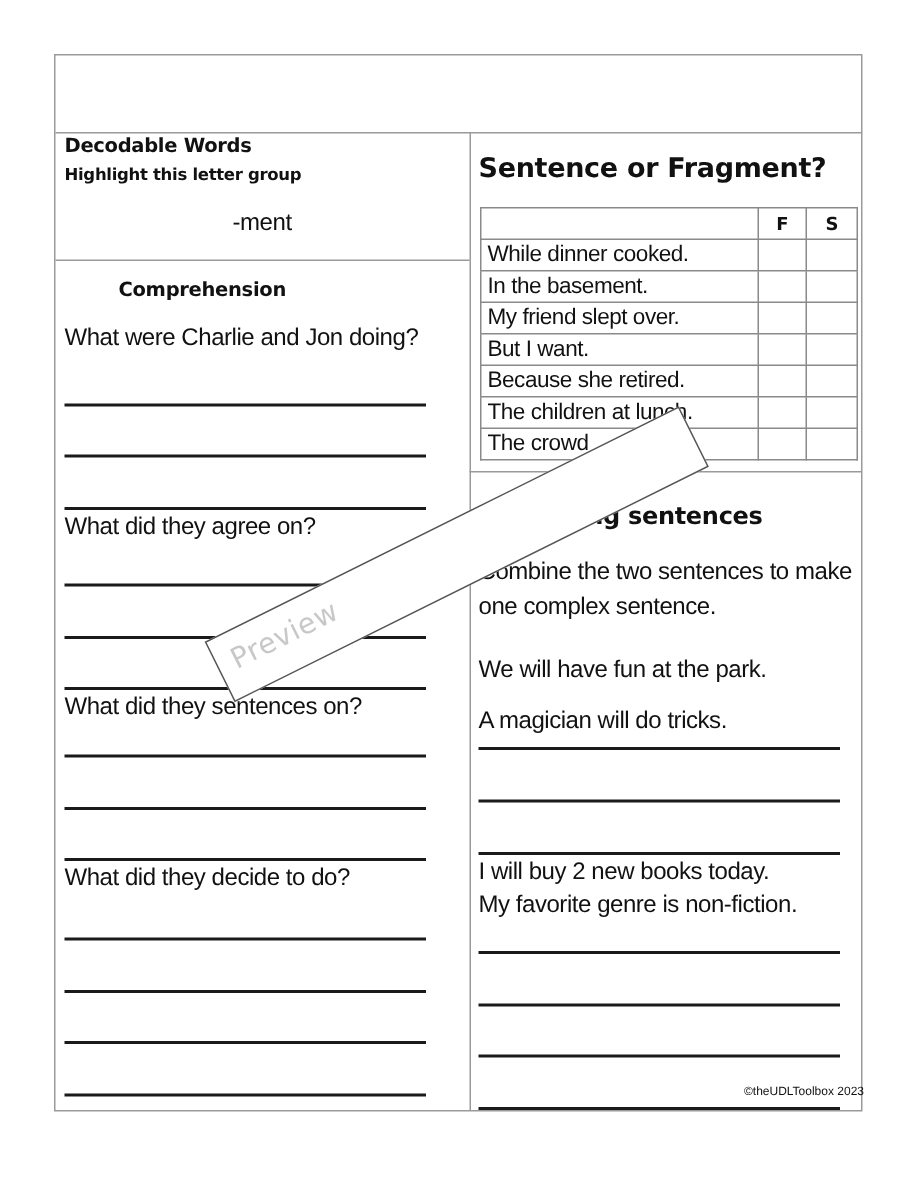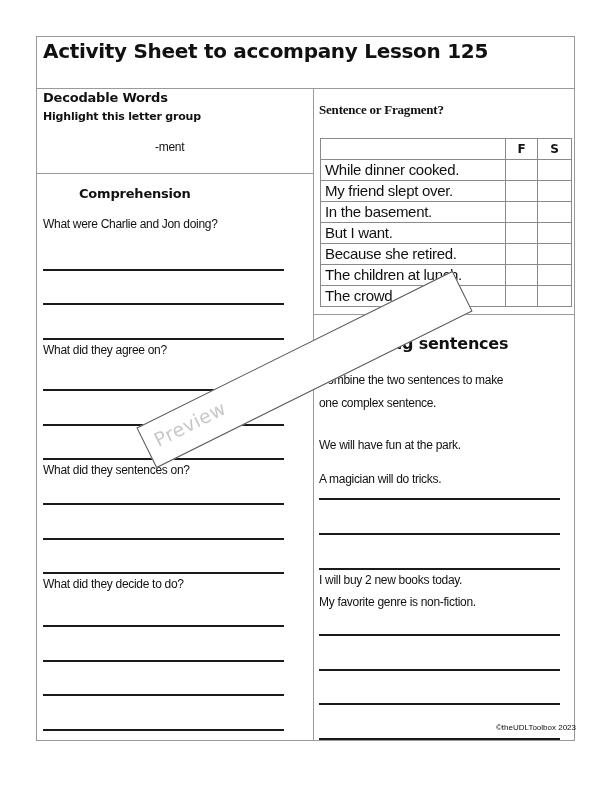--- a/index.html
+++ b/index.html
@@ -13,21 +13,21 @@
   }
   .hline { position: absolute; height: 1px; background: #9a9a9a; }
   .vline { position: absolute; width: 1px; background: #9a9a9a; }
   .title {
     position: absolute; left: 6px; top: 2px; font-size: 20px; font-weight: bold;
     font-family: "DejaVu Sans", sans-serif; letter-spacing: -0.3px;
   }
   .h2 { position: absolute; font-size: 13px; font-weight: bold; letter-spacing: -0.2px; }
   .h3 { position: absolute; font-size: 11px; font-weight: bold; letter-spacing: -0.2px; }
   .txt {
-    position: absolute; font-family: "Liberation Sans", sans-serif; font-size: 12px;
+    position: absolute; font-family: "Liberation Sans", sans-serif; font-size: 16px;
     letter-spacing: -0.3px; white-space: nowrap;
   }
   .ans { position: absolute; height: 2px; background: #1a1a1a; }
   table.sf {
     position: absolute; left: 283px; top: 101px; width: 251px;
     border-collapse: collapse; table-layout: fixed;
   }
   table.sf td {
     border: 1px solid #8a8a8a; height: 21px; padding: 0 0 0 4px; box-sizing: border-box;
     font-family: "Liberation Sans", sans-serif; font-size: 15px; letter-spacing: -0.3px;
@@ -51,21 +51,20 @@
 </head>
 <body>
 
 <div class="sheet">
 
   <div class="hline" style="left:0; top:51px; width:537px;"></div>
   <div class="vline" style="left:276px; top:51px; height:652px;"></div>
   <div class="hline" style="left:0; top:136px; width:276px;"></div>
   <div class="hline" style="left:276px; top:277px; width:261px;"></div>
 
-  <div class="title">Activity Sheet to accompany Lesson 125</div>
 
   <div class="h2" style="left:6px; top:53px;">Decodable Words</div>
   <div class="h3" style="left:6px; top:73px;">Highlight this letter group</div>
   <div class="txt" style="left:118px; top:103px;">-ment</div>
 
   <div class="h2" style="left:6px; top:149px;margin-left:36px;">Comprehension</div>
   <div class="txt" style="left:6px; top:180px;">What were Charlie and Jon doing?</div>
   <div class="ans" style="left:6px; top:232px; width:241px;"></div>
   <div class="ans" style="left:6px; top:266px; width:241px;"></div>
   <div class="ans" style="left:6px; top:301px; width:241px;"></div>
@@ -76,45 +75,45 @@
   <div class="txt" style="left:6px; top:426px;">What did they sentences on?</div>
   <div class="ans" style="left:6px; top:466px; width:241px;"></div>
   <div class="ans" style="left:6px; top:501px; width:241px;"></div>
   <div class="ans" style="left:6px; top:535px; width:241px;"></div>
   <div class="txt" style="left:6px; top:540px;">What did they decide to do?</div>
   <div class="ans" style="left:6px; top:588px; width:241px;"></div>
   <div class="ans" style="left:6px; top:623px; width:241px;"></div>
   <div class="ans" style="left:6px; top:657px; width:241px;"></div>
   <div class="ans" style="left:6px; top:692px; width:241px;"></div>
 
-  <div class="h3" style="left:282px; top:65px; font-size:13px;font-family:Liberation Serif, serif;">Sentence or Fragment?</div>
+  <div class="h3" style="left:282px; top:65px; font-size:18px;">Sentence or Fragment?</div>
   <table class="sf">
     <colgroup>
         <col style="width:185px">
         <col style="width:32px">
         <col style="width:34px">
       </colgroup>
     <tbody>
         <tr>
       <td class="hdr"></td>
       <td class="hdr">F</td>
       <td class="hdr">S</td>
     </tr>
     <tr>
       <td>While dinner cooked.</td>
       <td class="chk"></td>
       <td class="chk"></td>
     </tr>
     <tr>
-      <td>My friend slept over.</td>
+      <td>In the basement.</td>
       <td class="chk"></td>
       <td class="chk"></td>
     </tr>
     <tr>
-      <td>In the basement.</td>
+      <td>My friend slept over.</td>
       <td class="chk"></td>
       <td class="chk"></td>
     </tr>
     <tr>
       <td>But I want.</td>
       <td class="chk"></td>
       <td class="chk"></td>
     </tr>
     <tr>
       <td>Because she retired.</td>

